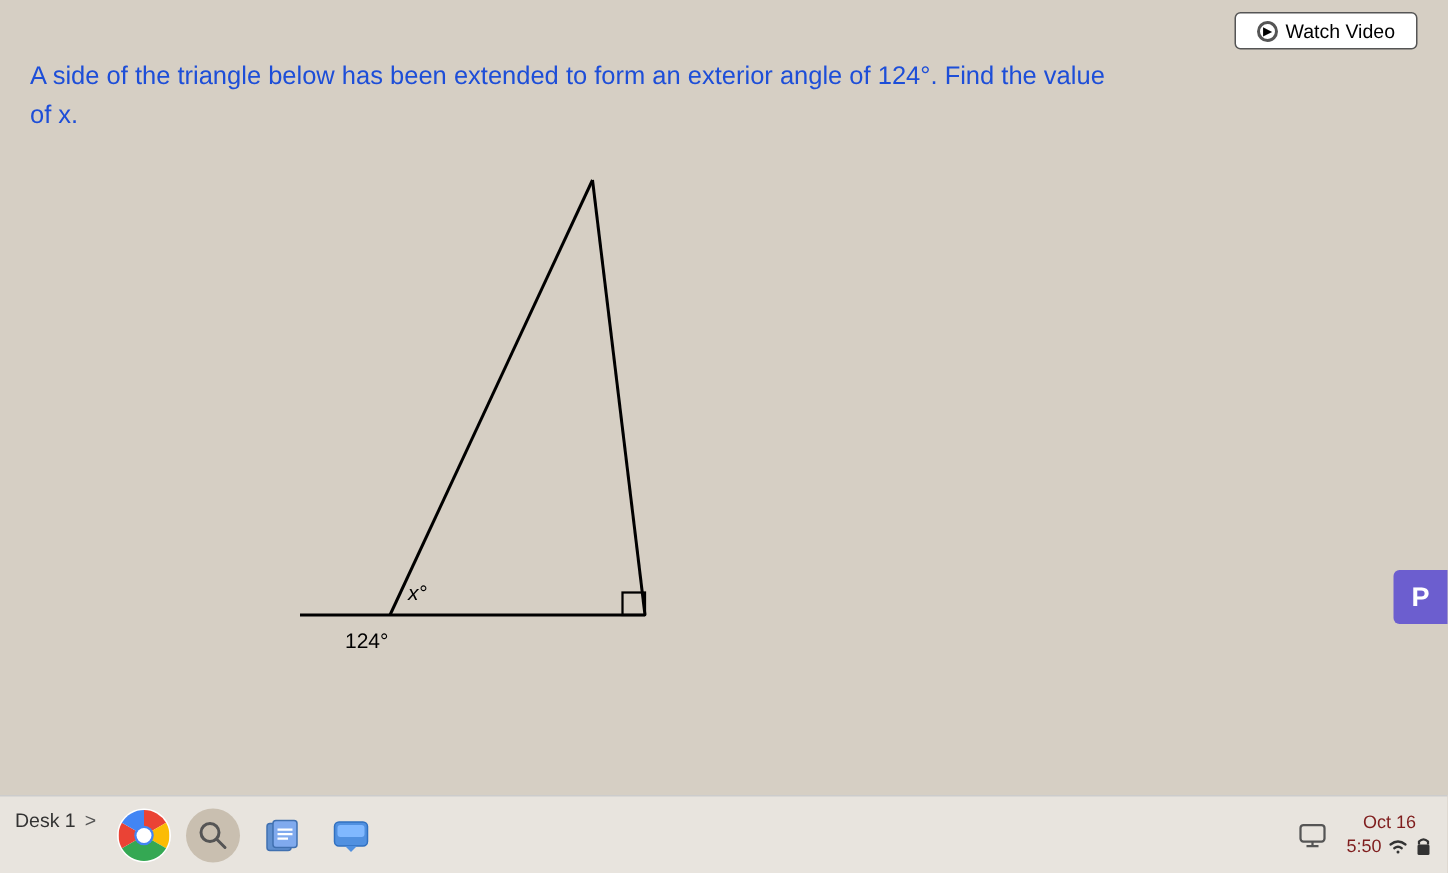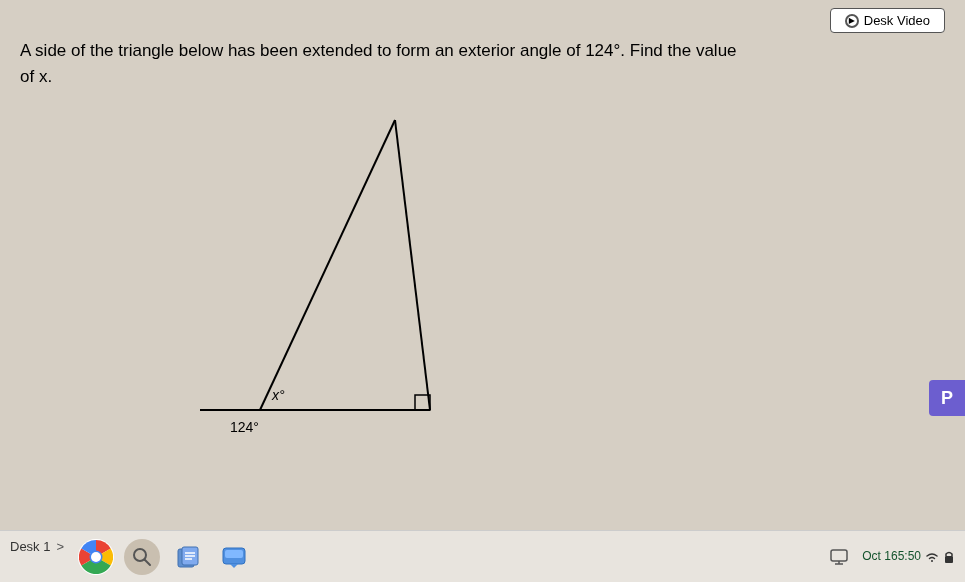--- a/index.html
+++ b/index.html
@@ -52,21 +52,21 @@
       font-size: 8px;
     }
 
     
     .problem-text {
       position: absolute;
       top: 38px;
       left: 20px;
       right: 20px;
       font-size: 17px;
-      color: #000000;
+      color: #1d4ed8;
       line-height: 1.5;
     }
 
     
     .diagram-area {
       position: absolute;
       top: 110px;
       left: 200px;
       width: 400px;
       height: 370px;
@@ -153,23 +153,24 @@
       display: flex;
       align-items: center;
       justify-content: center;
       font-size: 16px;
       color: #444;
       cursor: pointer;
     }
 
     .clock-area {
       display: flex;
-      align-items: flex-start;
+      flex-direction: column;
+      align-items: center;
       font-size: 12px;
-      color: #14532d;
+      color: #7f1d1d;
       line-height: 1.3;
     }
 
     .wifi-icon-area {
       display: flex;
       align-items: center;
       gap: 4px;
     }
 
     
@@ -179,21 +180,21 @@
     }
   </style>
 </head>
 <body>
 
 <div class="main-content">
 
   <div class="top-bar">
     <button class="top-btn">
       <span class="watch-icon">▶</span>
-      <span>Desk Video</span>
+      <span>Watch Video</span>
     </button>
   </div>
 
   <div class="problem-text">
     <span>A side of the triangle below has been extended to form an exterior angle of 124°. Find the value</span><br>
     <span>of x.</span>
   </div>
 
   <div class="diagram-area">
     <svg class="triangle-svg" viewBox="0 0 320 370">

